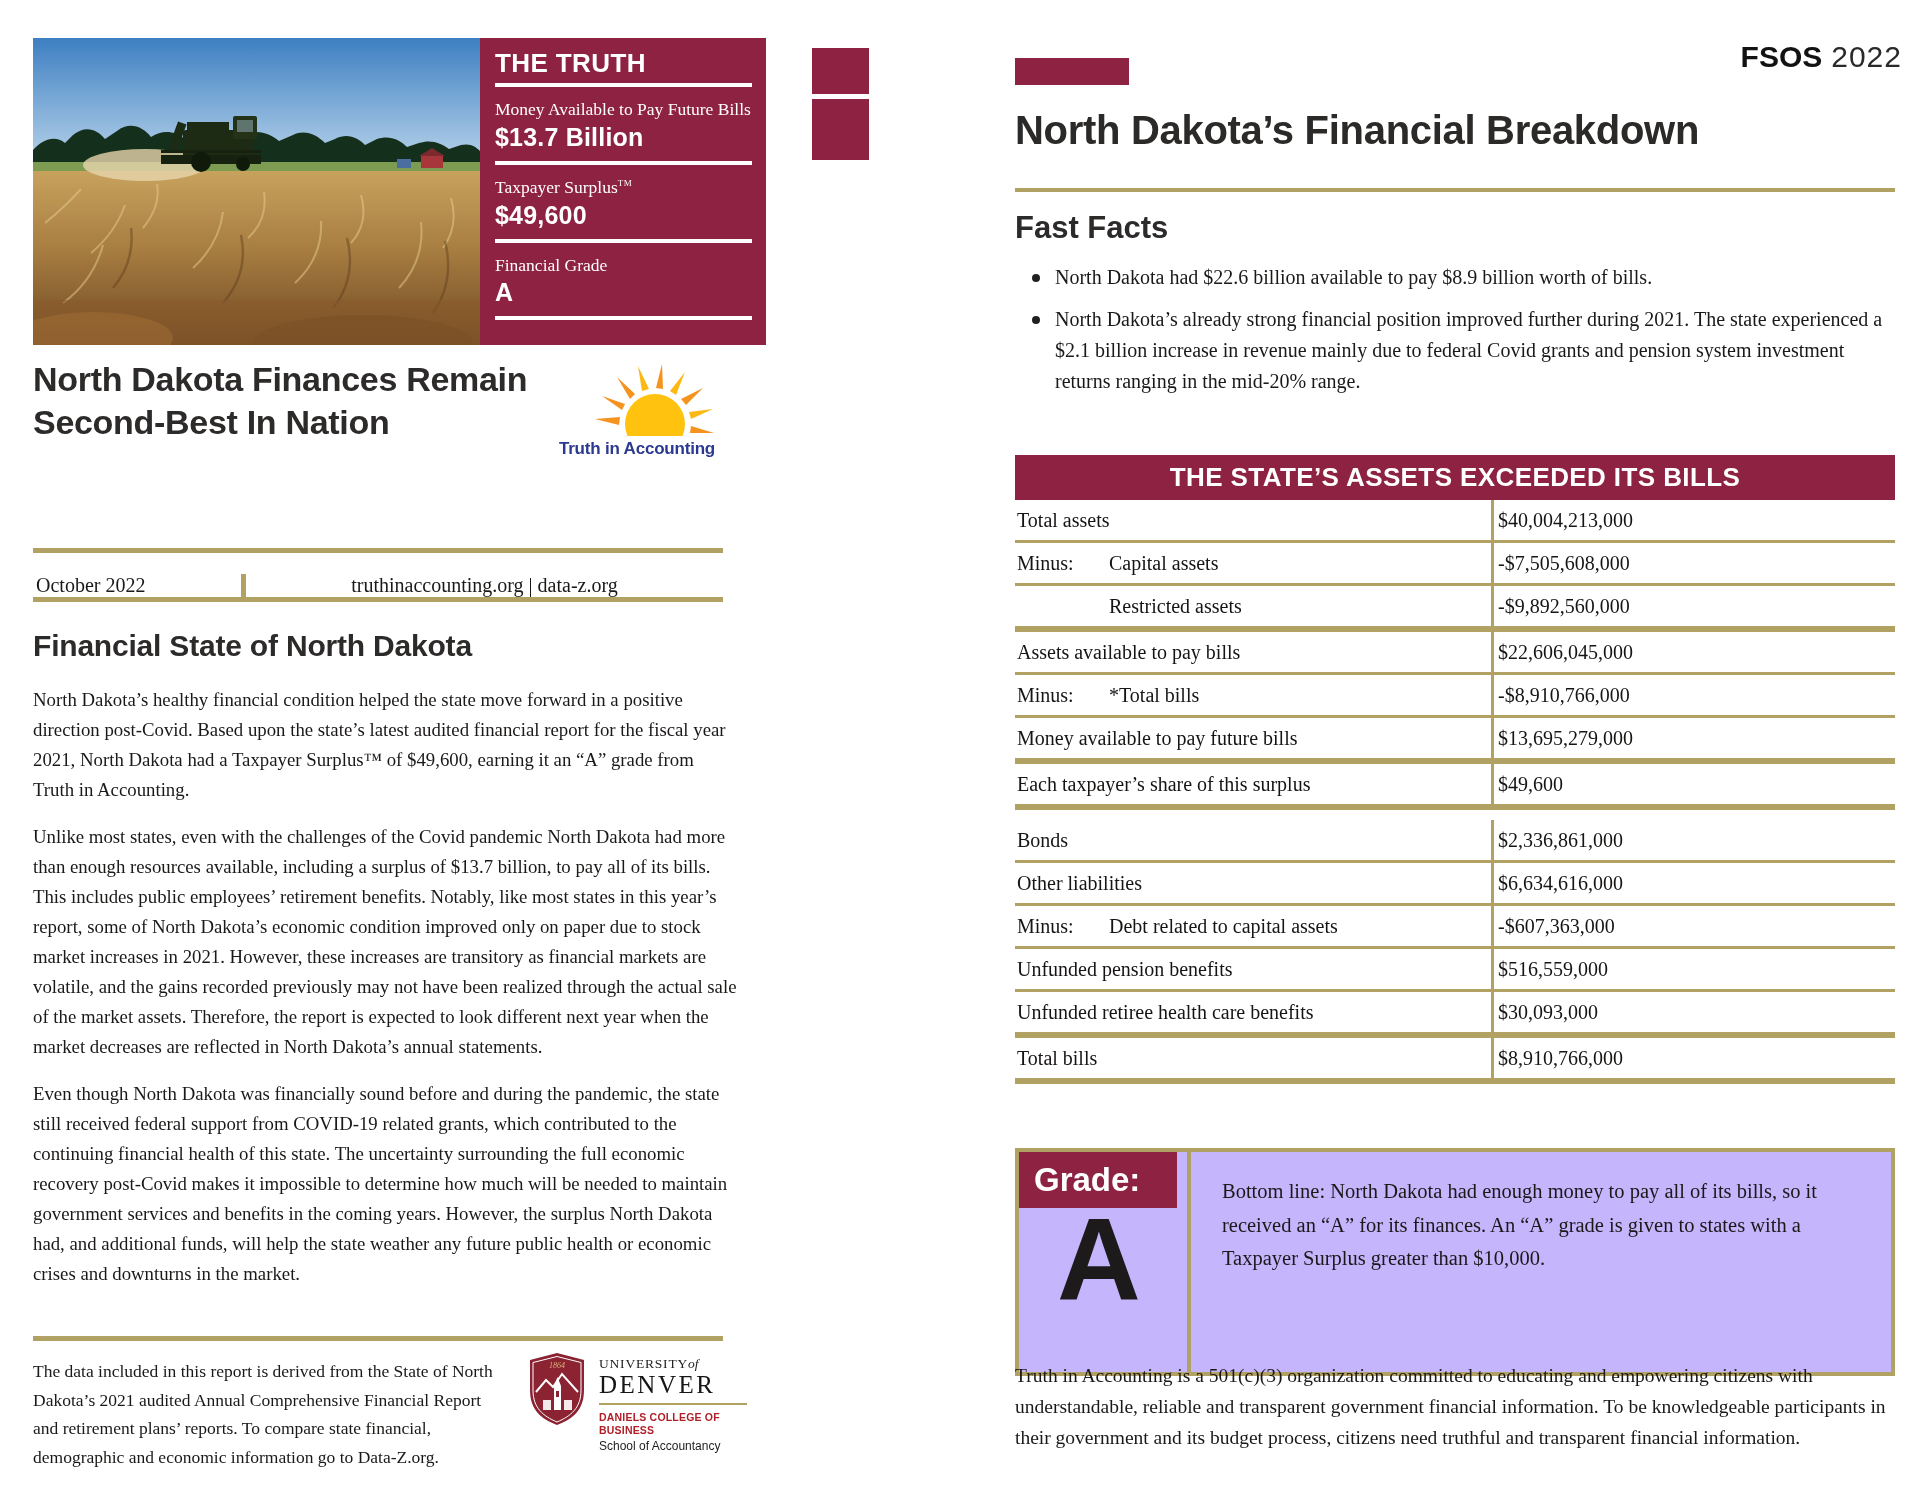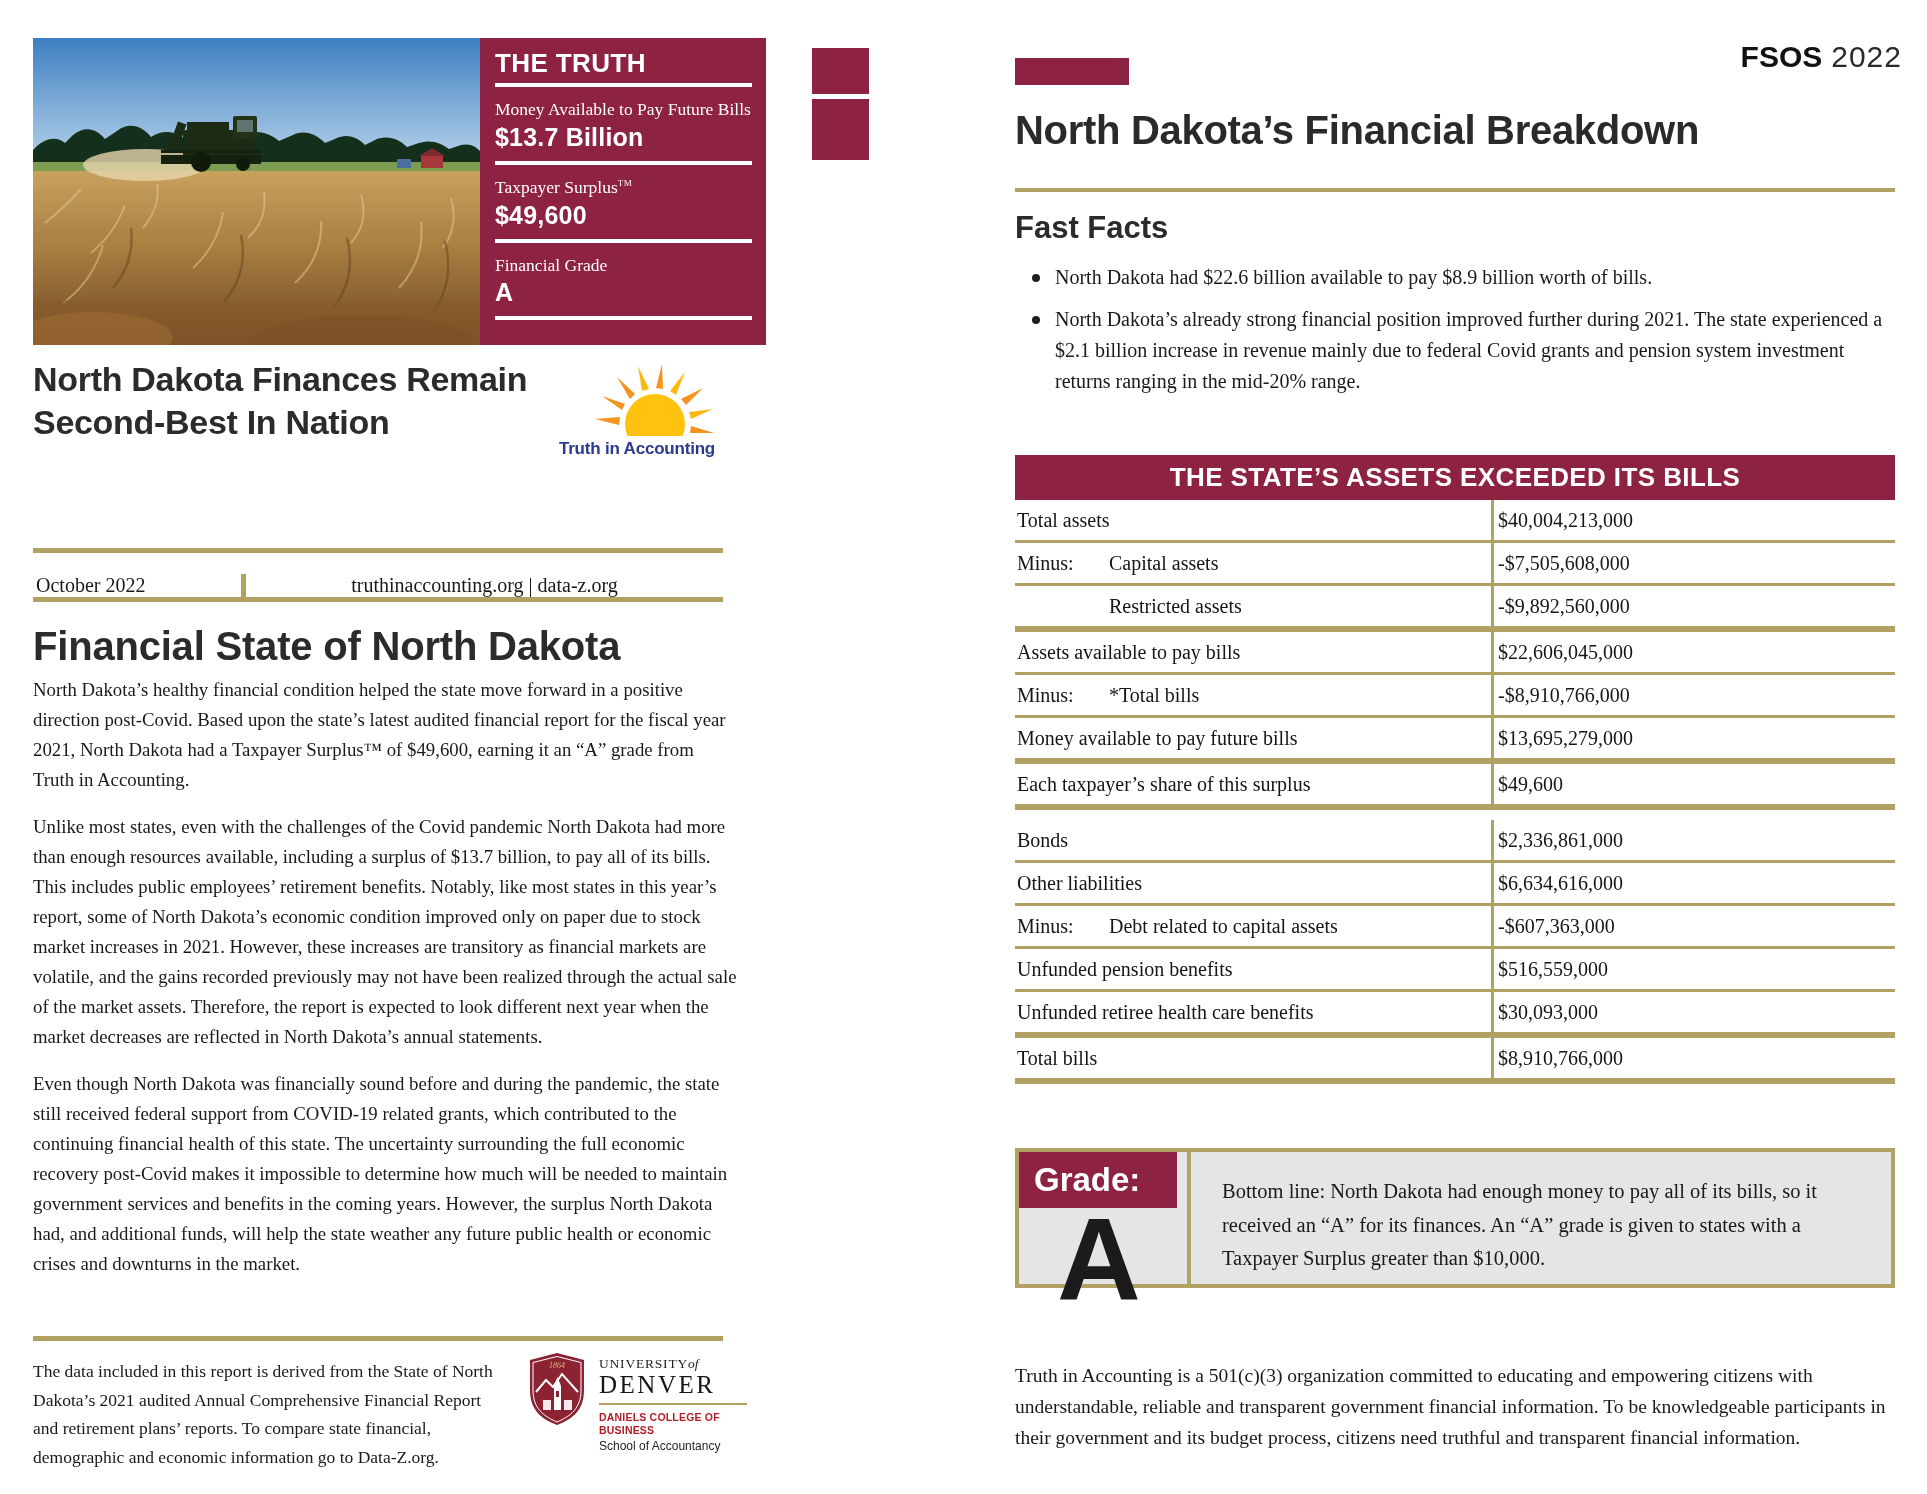--- a/index.html
+++ b/index.html
@@ -32,21 +32,21 @@
   .headline{width:512px;font-family:"Liberation Sans",sans-serif;font-weight:bold;font-size:34px;line-height:43px;color:var(--head);letter-spacing:-.3px}
   .tia-logo{width:172px;padding-top:2px}
   .tia-logo svg{display:block;margin:0 auto}
   .tia-logo-text{font-family:"Liberation Sans",sans-serif;font-weight:bold;font-size:17px;color:var(--navy);text-align:center;margin-top:-1px;letter-spacing:-.2px}
 
   .dateline{left:33px;top:548px;width:690px;height:54px;border-top:5px solid var(--gold);border-bottom:5px solid var(--gold);display:flex;align-items:flex-end;font-size:20px}
   .date-cell{width:208px;display:flex;align-items:center;padding-left:3px}
   .site-cell{flex:1;border-left:5px solid var(--gold);display:flex;align-items:center;justify-content:center}
 
   .article{left:33px;top:628px;width:706px}
-  .section-title{font-family:"Liberation Sans",sans-serif;font-weight:bold;font-size:40px;line-height:36px;color:var(--head);margin-bottom:11px;letter-spacing:-.2px}
+  .section-title{font-family:"Liberation Sans",sans-serif;font-weight:bold;font-size:30px;line-height:36px;color:var(--head);margin-bottom:21px;letter-spacing:-.2px}
   .body-p{font-size:18.8px;line-height:30px;margin-bottom:17px}
 
   .left-foot-rule{left:33px;top:1336px;width:690px;height:5px;background:var(--gold)}
   .foot-note{left:33px;top:1357px;width:472px;font-size:17.5px;line-height:28.5px}
   .du-logo{left:528px;top:1352px;width:212px;display:flex;gap:13px}
   .du-shield{flex:none}
   .du-text{padding-top:4px}
   .du-l1{font-size:13.5px;letter-spacing:.8px;color:#222;line-height:15px}
   .du-l1 .of{font-style:italic;text-transform:lowercase;letter-spacing:0}
   .du-l2{font-size:25px;letter-spacing:2.5px;color:#161616;line-height:27px}
@@ -75,21 +75,21 @@
   .ttable.bills{top:820px}
   .thead{background:var(--maroon);color:#fff;text-align:center;font-family:"Liberation Sans",sans-serif;font-weight:bold;font-size:26px;height:45px;line-height:45px;letter-spacing:.4px}
   .trow{display:flex;font-size:20px;line-height:26px;color:#171514}
   .tbody .trow + .trow{border-top:3px solid var(--gold)}
   .tbody .trow.thick{border-top-width:6px}
   .tlabel{flex:1;position:relative;padding:7px 8px 7px 2px}
   .tprefix{position:absolute;left:2px;top:7px}
   .indent .tname{padding-left:92px;display:block}
   .tvalue{width:404px;flex:none;border-left:3px solid var(--gold);text-align:left;padding:7px 5px 7px 4px}
 
-  .grade-box{left:1015px;top:1148px;width:880px;height:140px;border:4px solid var(--gold);display:flex;background:#e5e5e5}
+  .grade-box{left:1015px;top:1148px;width:880px;height:228px;border:4px solid var(--gold);display:flex;background:#c4b5fd}
   .grade-left{width:172px;flex:none;border-right:4px solid var(--gold);position:relative}
   .grade-tag{position:absolute;top:0;left:0;width:158px;height:56px;background:var(--maroon);color:#fff;font-family:"Liberation Sans",sans-serif;font-weight:bold;font-size:33px;line-height:56px;padding-left:15px}
   .grade-letter{position:absolute;top:46px;left:0;right:8px;text-align:center;font-family:"Liberation Sans",sans-serif;font-weight:bold;font-size:116px;line-height:124px;color:#1c1a1a}
   .grade-text{flex:1;padding:23px 26px 0 31px;font-size:20.5px;line-height:33.5px}
 
   .r-footer{left:1015px;top:1360px;width:886px;font-size:19.5px;line-height:31px}
 </style>
 </head>
 <body>
 

